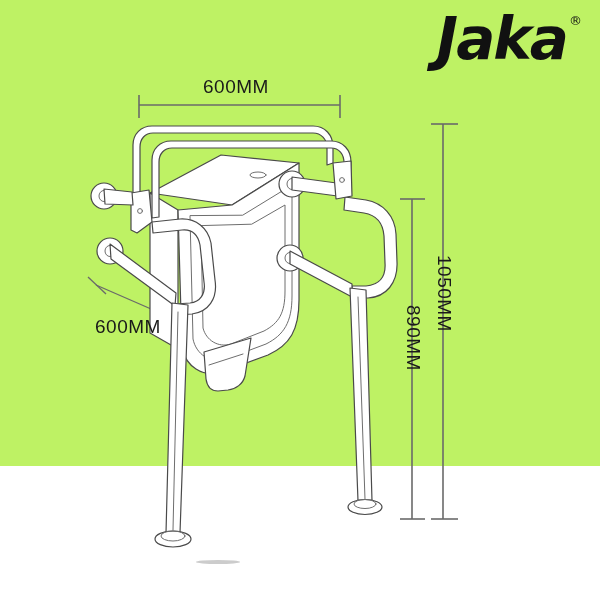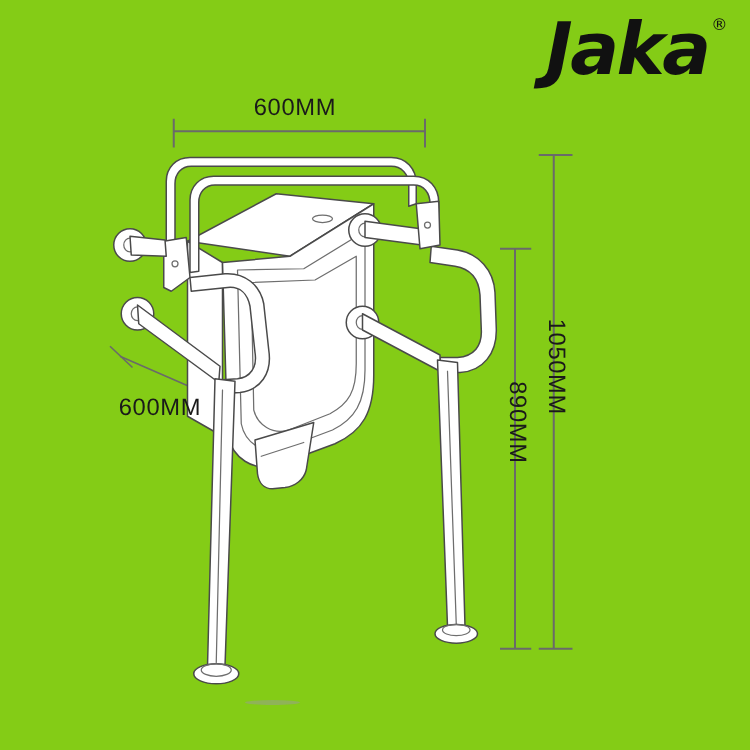--- a/index.html
+++ b/index.html
@@ -11,22 +11,22 @@
   body {
     width: 600px;
     height: 600px;
     overflow: hidden;
     font-family: "Liberation Sans", sans-serif;
     position: relative;
   }
   #page {
     position: relative;
     width: 600px;
-    height: 600px;
-    background: #84cc16;
+    height: 466px;
+    background: #bef264;
   }
   #drawing-svg {
     position: absolute;
     left: 0;
     top: 0;
     width: 600px;
     height: 600px;
   }
   .brand-wrap {
     position: absolute;

